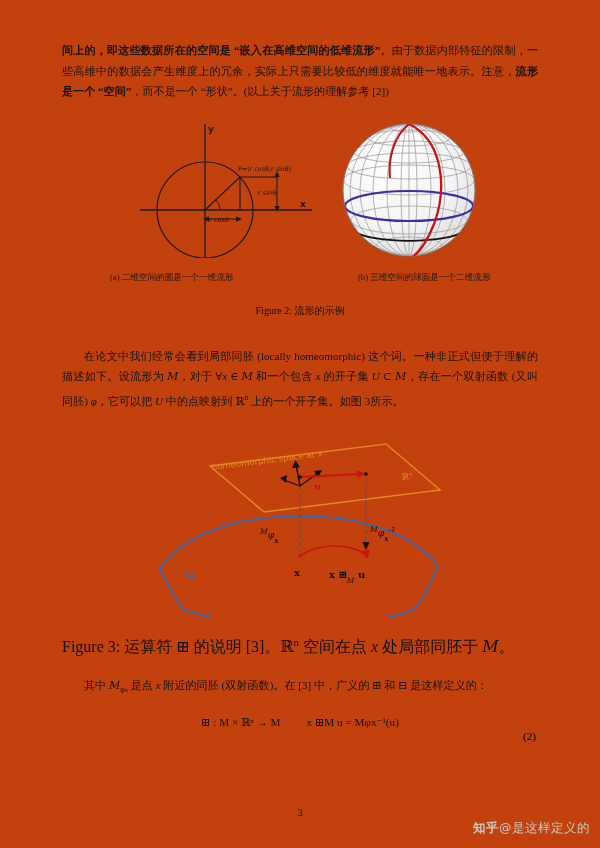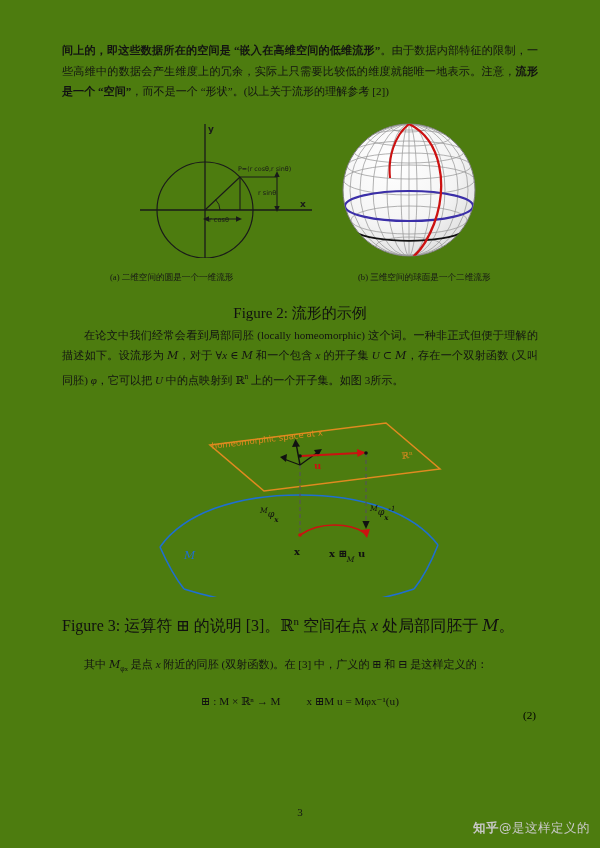--- a/index.html
+++ b/index.html
@@ -13,21 +13,21 @@
     height: 848px;
     position: relative;
     overflow: hidden;
     font-family: "Liberation Serif", "DejaVu Serif", serif;
     color: #000000;
   }
   .page {
     position: absolute;
     left: 0; top: 0;
     width: 600px; height: 848px;
-    background: #4d7c0f;
+    background: #c2410c;
   }
   .content {
     position: absolute;
     left: 62px;
     top: 40px;
     width: 476px;
   }
   
   .para {
     font-size: 11.1px;
@@ -70,21 +70,21 @@
   .subcap {
     position: absolute;
     font-size: 8.6px;
     color: #161616;
     white-space: nowrap;
   }
   .subcap.a { left: 48px; top: 0; }
   .subcap.b { left: 296px; top: 0; }
   .figcaption {
     text-align: center;
-    font-size: 15px;
+    font-size: 10px;
     margin-top: 14px;
     color: #101010;
   }
 
   
   .fig3-wrap {
     position: relative;
     height: 190px;
     margin-top: 16px;
   }
@@ -235,21 +235,21 @@
       </svg>
     </div>
 
     <div class="subcaptions">
       <span class="subcap a">(a) 二维空间的圆是一个一维流形</span>
       <span class="subcap b">(b) 三维空间的球面是一个二维流形</span>
     </div>
 
     <div class="figcaption">Figure 2: 流形的示例</div>
 
-    <p class="para indent" style="margin-top:2px;">
+    <p class="para indent" style="margin-top:28px;">
       在论文中我们经常会看到局部同胚 (locally homeomorphic) 这个词。一种非正式但便于理解的描述如下。设流形为 <span class="cal">M</span>，对于 ∀<span class="mi">x</span> ∈ <span class="cal">M</span> 和一个包含 <span class="mi">x</span> 的开子集 <span class="mi">U</span> ⊂ <span class="cal">M</span>，存在一个双射函数 (又叫同胚) <span class="mi">φ</span>，它可以把 <span class="mi">U</span> 中的点映射到 <span class="bb">ℝ</span><span class="sup">n</span> 上的一个开子集。如图 3所示。
     </p>
 
     <div class="fig3-wrap">
       <svg class="fig3" viewBox="0 0 352 190">
 
         <polygon points="86,38 262,16 316,62 140,84" fill="none" stroke="#e08a20" stroke-width="1.5"></polygon>
 
         <text x="88" y="42" font-family="DejaVu Sans, sans-serif" font-size="8.6" fill="#e08a20" transform="rotate(-7 88 42)">homeomorphic space at x</text>
 

